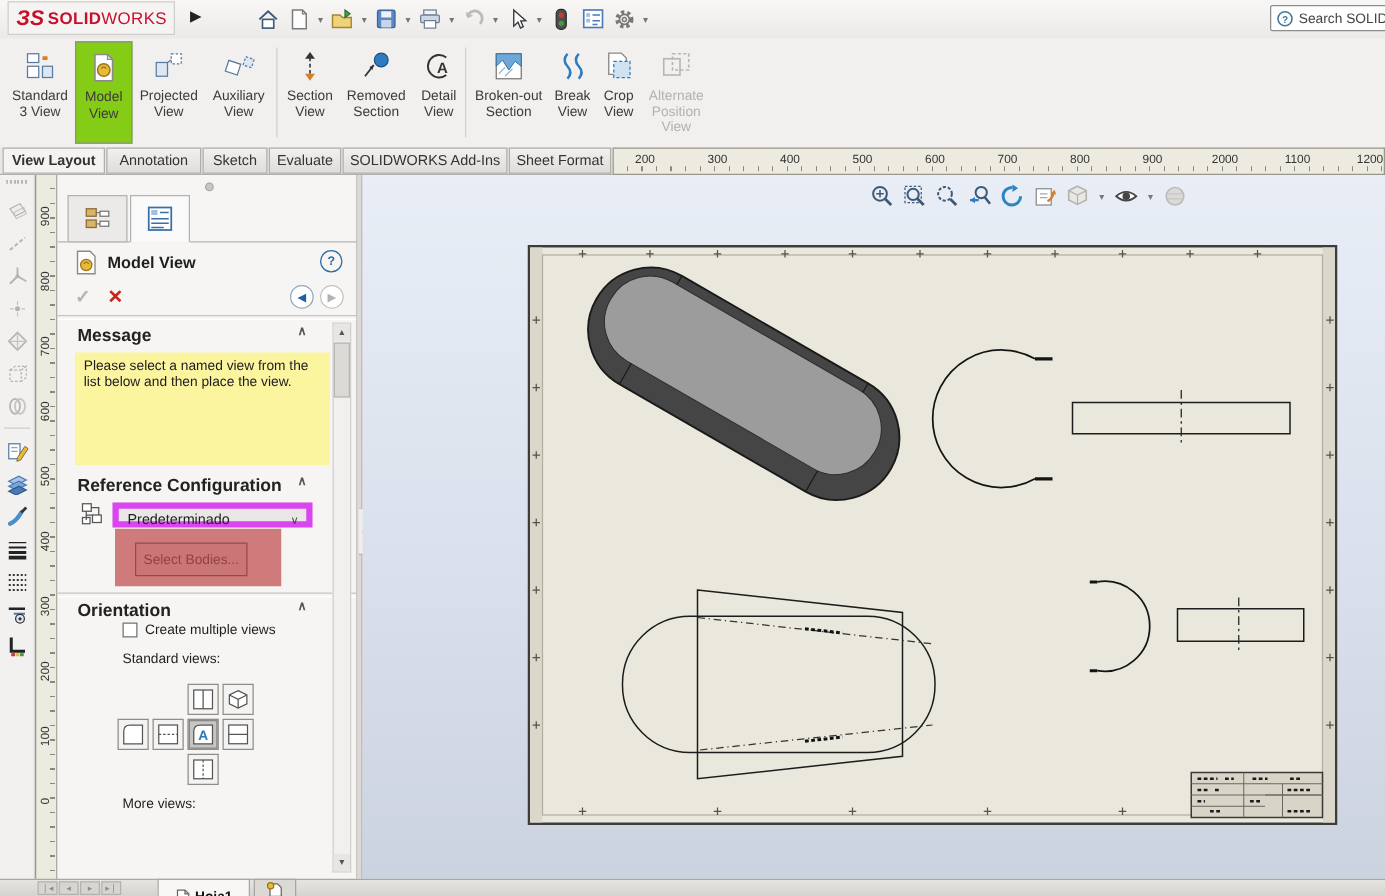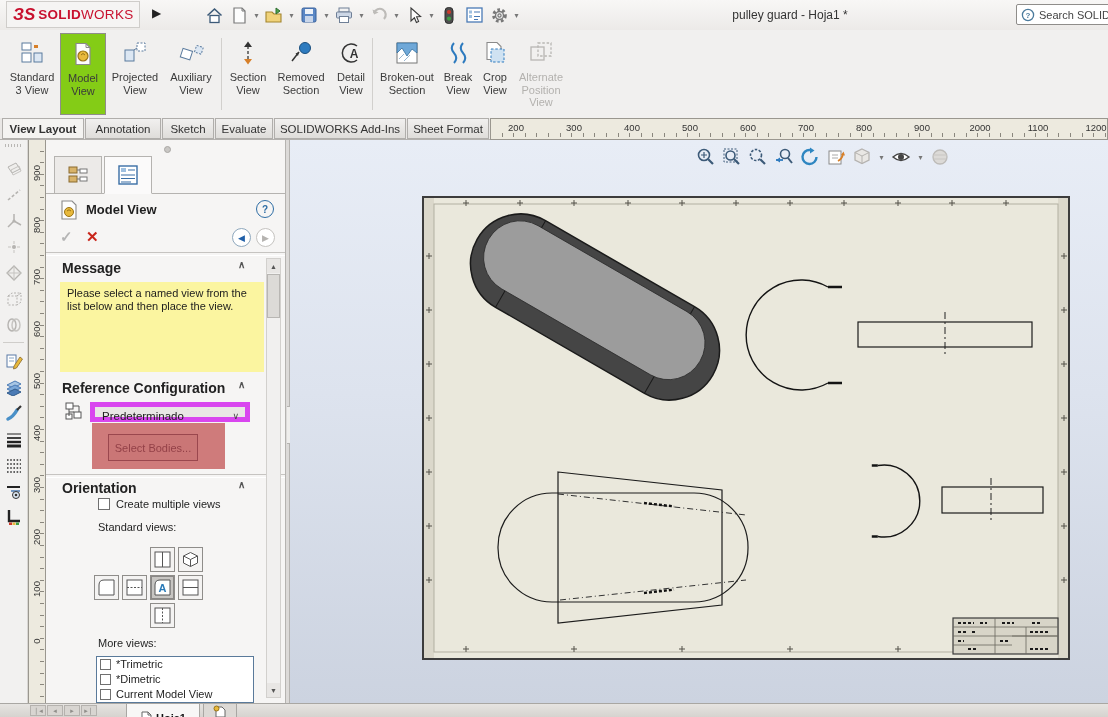--- a/index.html
+++ b/index.html
@@ -187,21 +187,20 @@
     </span>
     <span class="tbtn">
       <svg width="19" height="19">
           <circle cx="9.5" cy="9.5" r="5.8" fill="none" stroke="#787878" stroke-width="3" stroke-dasharray="2.6 2.3"></circle>
           <circle cx="9.5" cy="9.5" r="4" fill="#f0f0f0" stroke="#787878" stroke-width="1.4"></circle>
           <circle cx="9.5" cy="9.5" r="1.6" fill="none" stroke="#787878" stroke-width="1.2"></circle>
         </svg>
     </span>
       <span class="caret">▾</span>
   </div>
-  <div class="abs" id="doctitle">pulley guard - Hoja1 *</div>
   <div class="abs" id="searchbox">
     <svg width="14" height="14">
         <circle cx="7" cy="7" r="5.6" fill="none" stroke="#4a7a9c" stroke-width="1.3"></circle>
         <text x="7" y="10" text-anchor="middle" font-size="8" font-weight="bold" fill="#4a7a9c">?</text>
       </svg>
     <span>Search SOLID</span>
   </div>
 </div>
 
 <div class="abs" id="ribbon">
@@ -563,34 +562,20 @@
       </svg>
   </div>
   <div class="vbtn" style="left:104px;top:463px">
     <svg width="17" height="17">
         <rect x="1" y="1" width="15" height="15" fill="#fff" stroke="#555"></rect>
         <path d="M8.5 1 v15" stroke="#555" stroke-dasharray="2 1.5"></path>
       </svg>
   </div>
 
   <span class="plabel" style="left:52px;top:497px">More views:</span>
-  <div id="moreviews">
-    <div class="mvrow">
-        <span class="mcb"></span>
-        <span>*Trimetric</span>
-      </div>
-    <div class="mvrow">
-        <span class="mcb"></span>
-        <span>*Dimetric</span>
-      </div>
-    <div class="mvrow">
-        <span class="mcb"></span>
-        <span>Current Model View</span>
-      </div>
-  </div>
 
   <div id="pscroll">
     <span class="sarrow" style="top:0">▲</span>
     <span class="sthumb"></span>
     <span class="sarrow" style="bottom:0">▼</span>
   </div>
 </div>
 
 <div class="abs" id="splitter"></div>
 <div class="abs" id="flyhandle">

